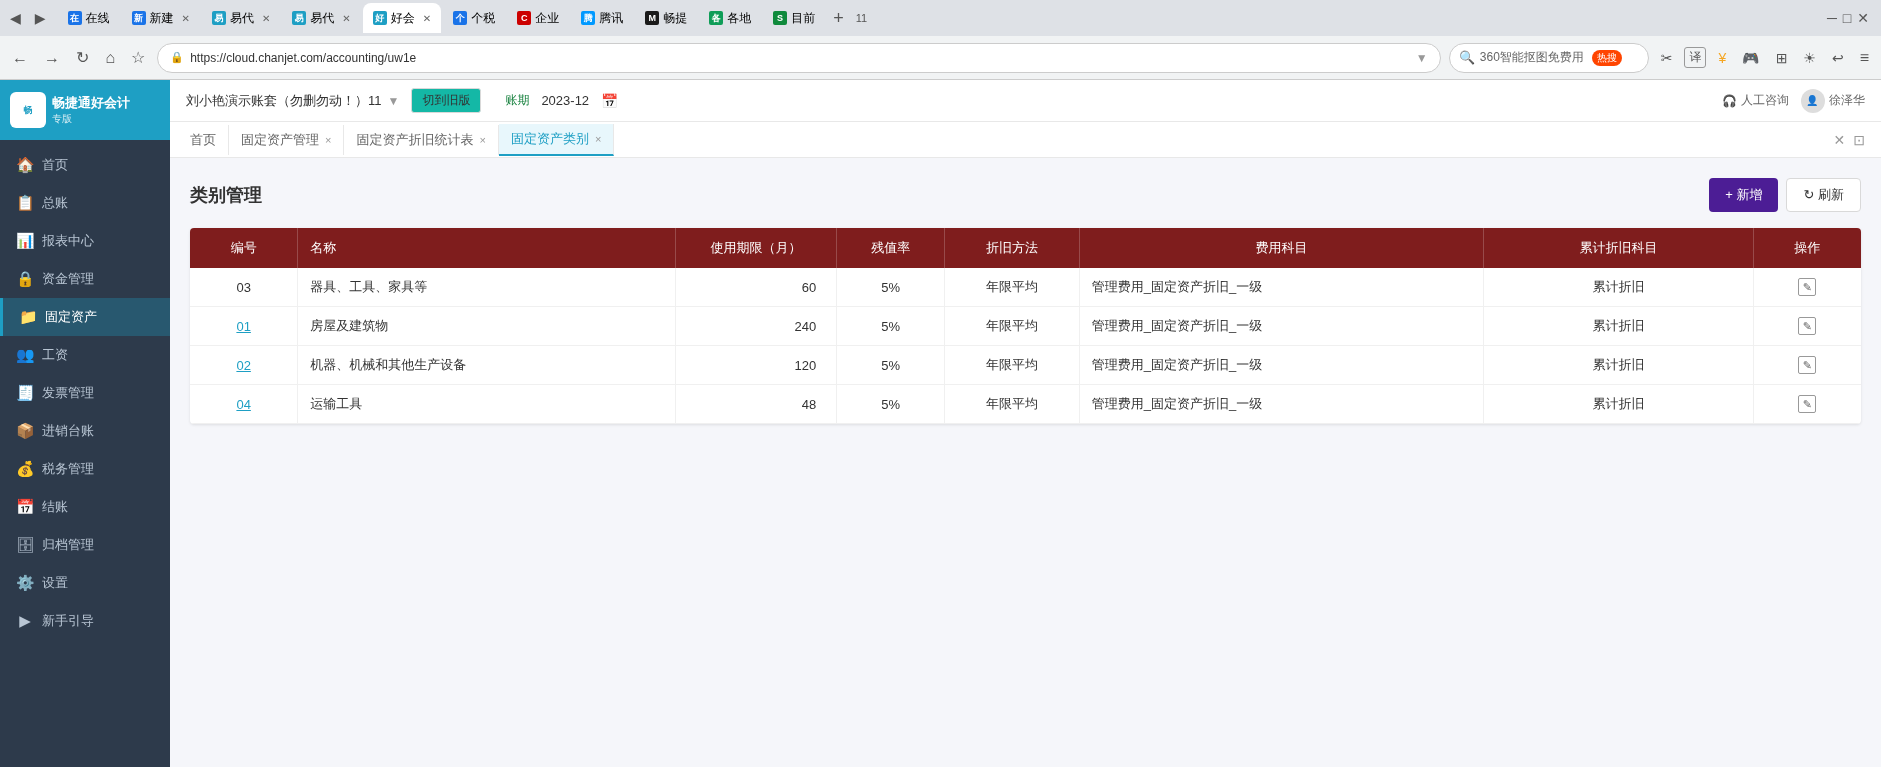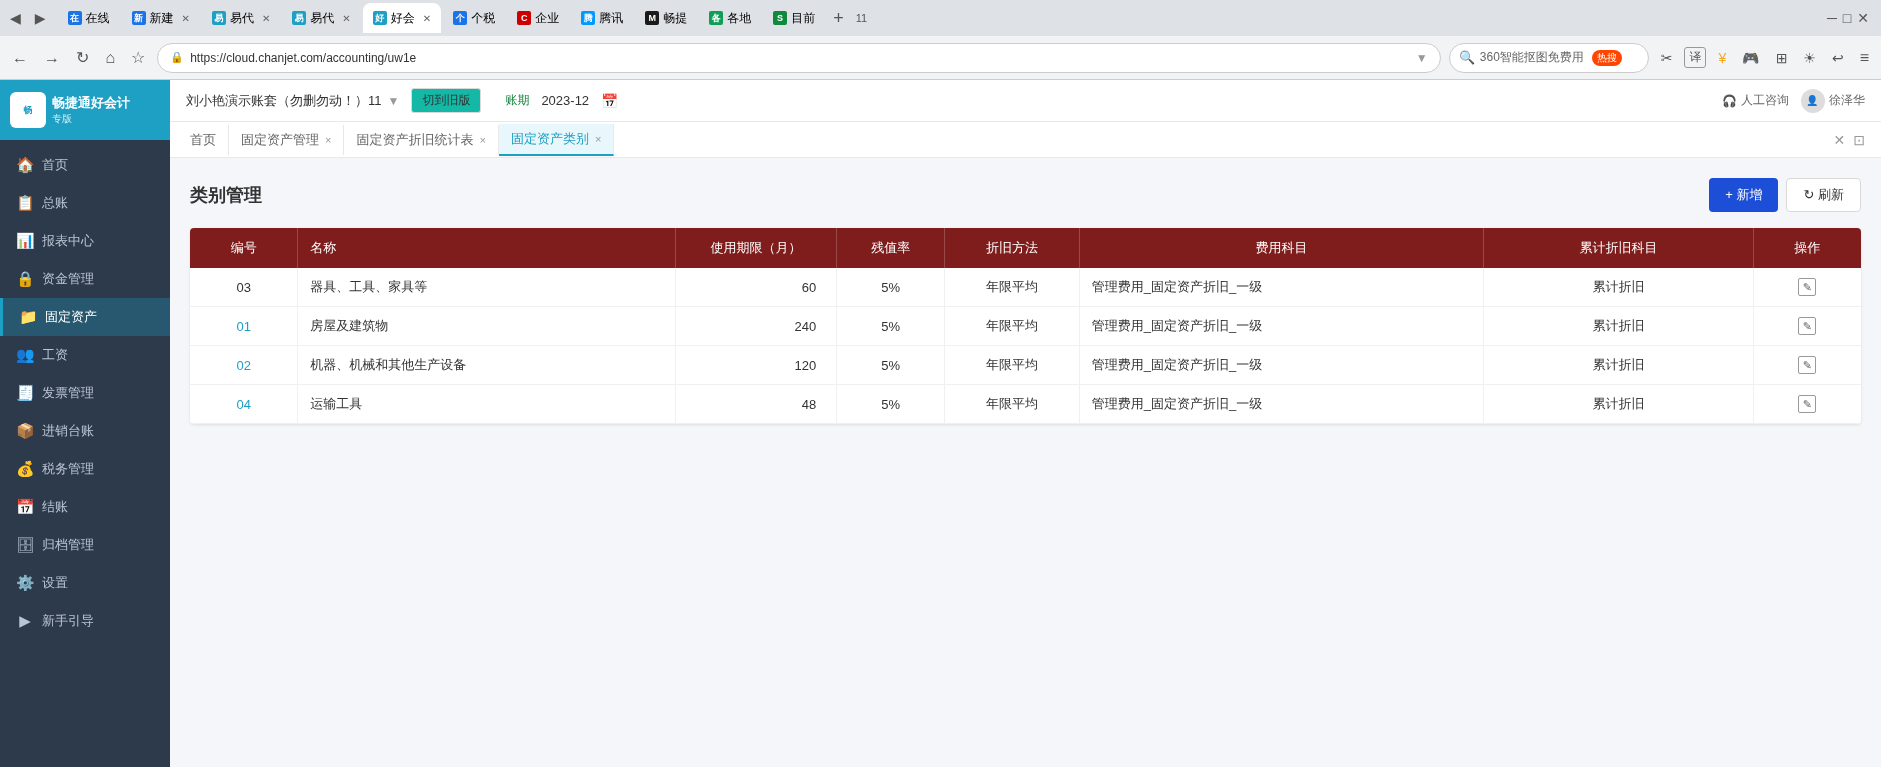--- a/index.html
+++ b/index.html
@@ -68,21 +68,21 @@
     
     .data-table { width: 100%; border-collapse: collapse; background: #fff; border-radius: 4px; overflow: hidden; box-shadow: 0 1px 3px rgba(0,0,0,0.1); }
     .data-table thead tr { background: #7f1d1d; }
     .data-table thead th { color: #fff; font-weight: 500; font-size: 13px; padding: 11px 12px; text-align: center; border-right: 1px solid rgba(255,255,255,0.2); }
     .data-table thead th:last-child { border-right: none; }
     .data-table tbody tr { border-bottom: 1px solid #f0f0f0; }
     .data-table tbody td { padding: 10px 12px; text-align: center; font-size: 13px; color: #333; border-right: 1px solid #f0f0f0; }
     .data-table tbody td:first-child { text-align: center; }
     .data-table tbody td.name-col { text-align: left; }
     .data-table tbody td:last-child { border-right: none; }
-    .link-text { color: #1e9fc4; cursor: pointer; }
+    .link-text { color: #1e9fc4; cursor: pointer; text-decoration: underline; }
     .edit-icon { display: inline-block; width: 18px; height: 18px; border: 1px solid #999; border-radius: 2px; font-size: 11px; display: flex; align-items: center; justify-content: center; cursor: pointer; color: #666; }
   </style>
 </head>
 <body>
 
 <div class="browser-chrome">
 
   <div class="tab-bar">
 
     <div style="display:flex;align-items:center;gap:2px;margin-right:4px;">
@@ -288,21 +288,21 @@
       <div style="margin-left:auto;display:flex;align-items:center;gap:8px;padding-right:8px;">
         <span style="cursor:pointer;font-size:14px;color:#999;">✕</span>
         <span style="cursor:pointer;font-size:14px;color:#999;">⊡</span>
       </div>
     </div>
 
     <div class="content-area">
       <div class="page-title-row">
         <h2 class="page-title">类别管理</h2>
         <div class="action-btns">
-          <button class="btn-primary" style="background:#1d4ed8;">+ 新增</button>
+          <button class="btn-primary" style="background:#4c1d95;">+ 新增</button>
           <button class="btn-secondary">↻ 刷新</button>
         </div>
       </div>
 
       <table class="data-table">
         <thead>
           <tr>
             <th style="width:80px;">编号</th>
             <th style="width:280px;text-align:left;">名称</th>
             <th style="width:120px;">使用期限（月）</th>

